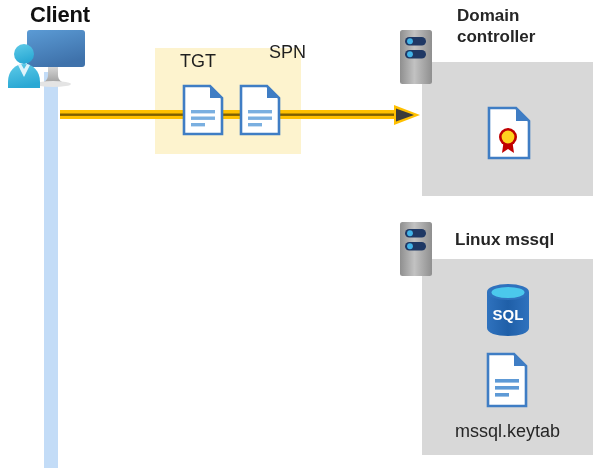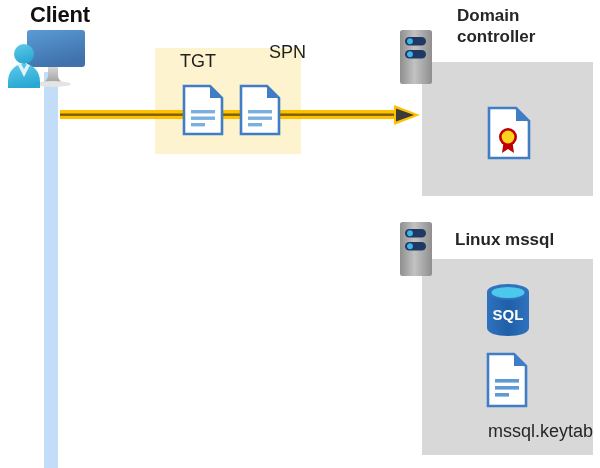--- a/index.html
+++ b/index.html
@@ -115,21 +115,21 @@
   
   .sql-icon { left: 483px; top: 282px; text-align: center; }
 
   
   .keytab-doc { left: 486px; top: 352px; }
 
   .keytab-label {
     left: 422px;
     top: 421px;
     width: 171px;
-    text-align: right;
+    text-align: center;
     font-size: 18px;
     color: #262626;
     white-space: nowrap;
   }
 </style>
 </head>
 <body>
 
 <div id="canvas">
 

